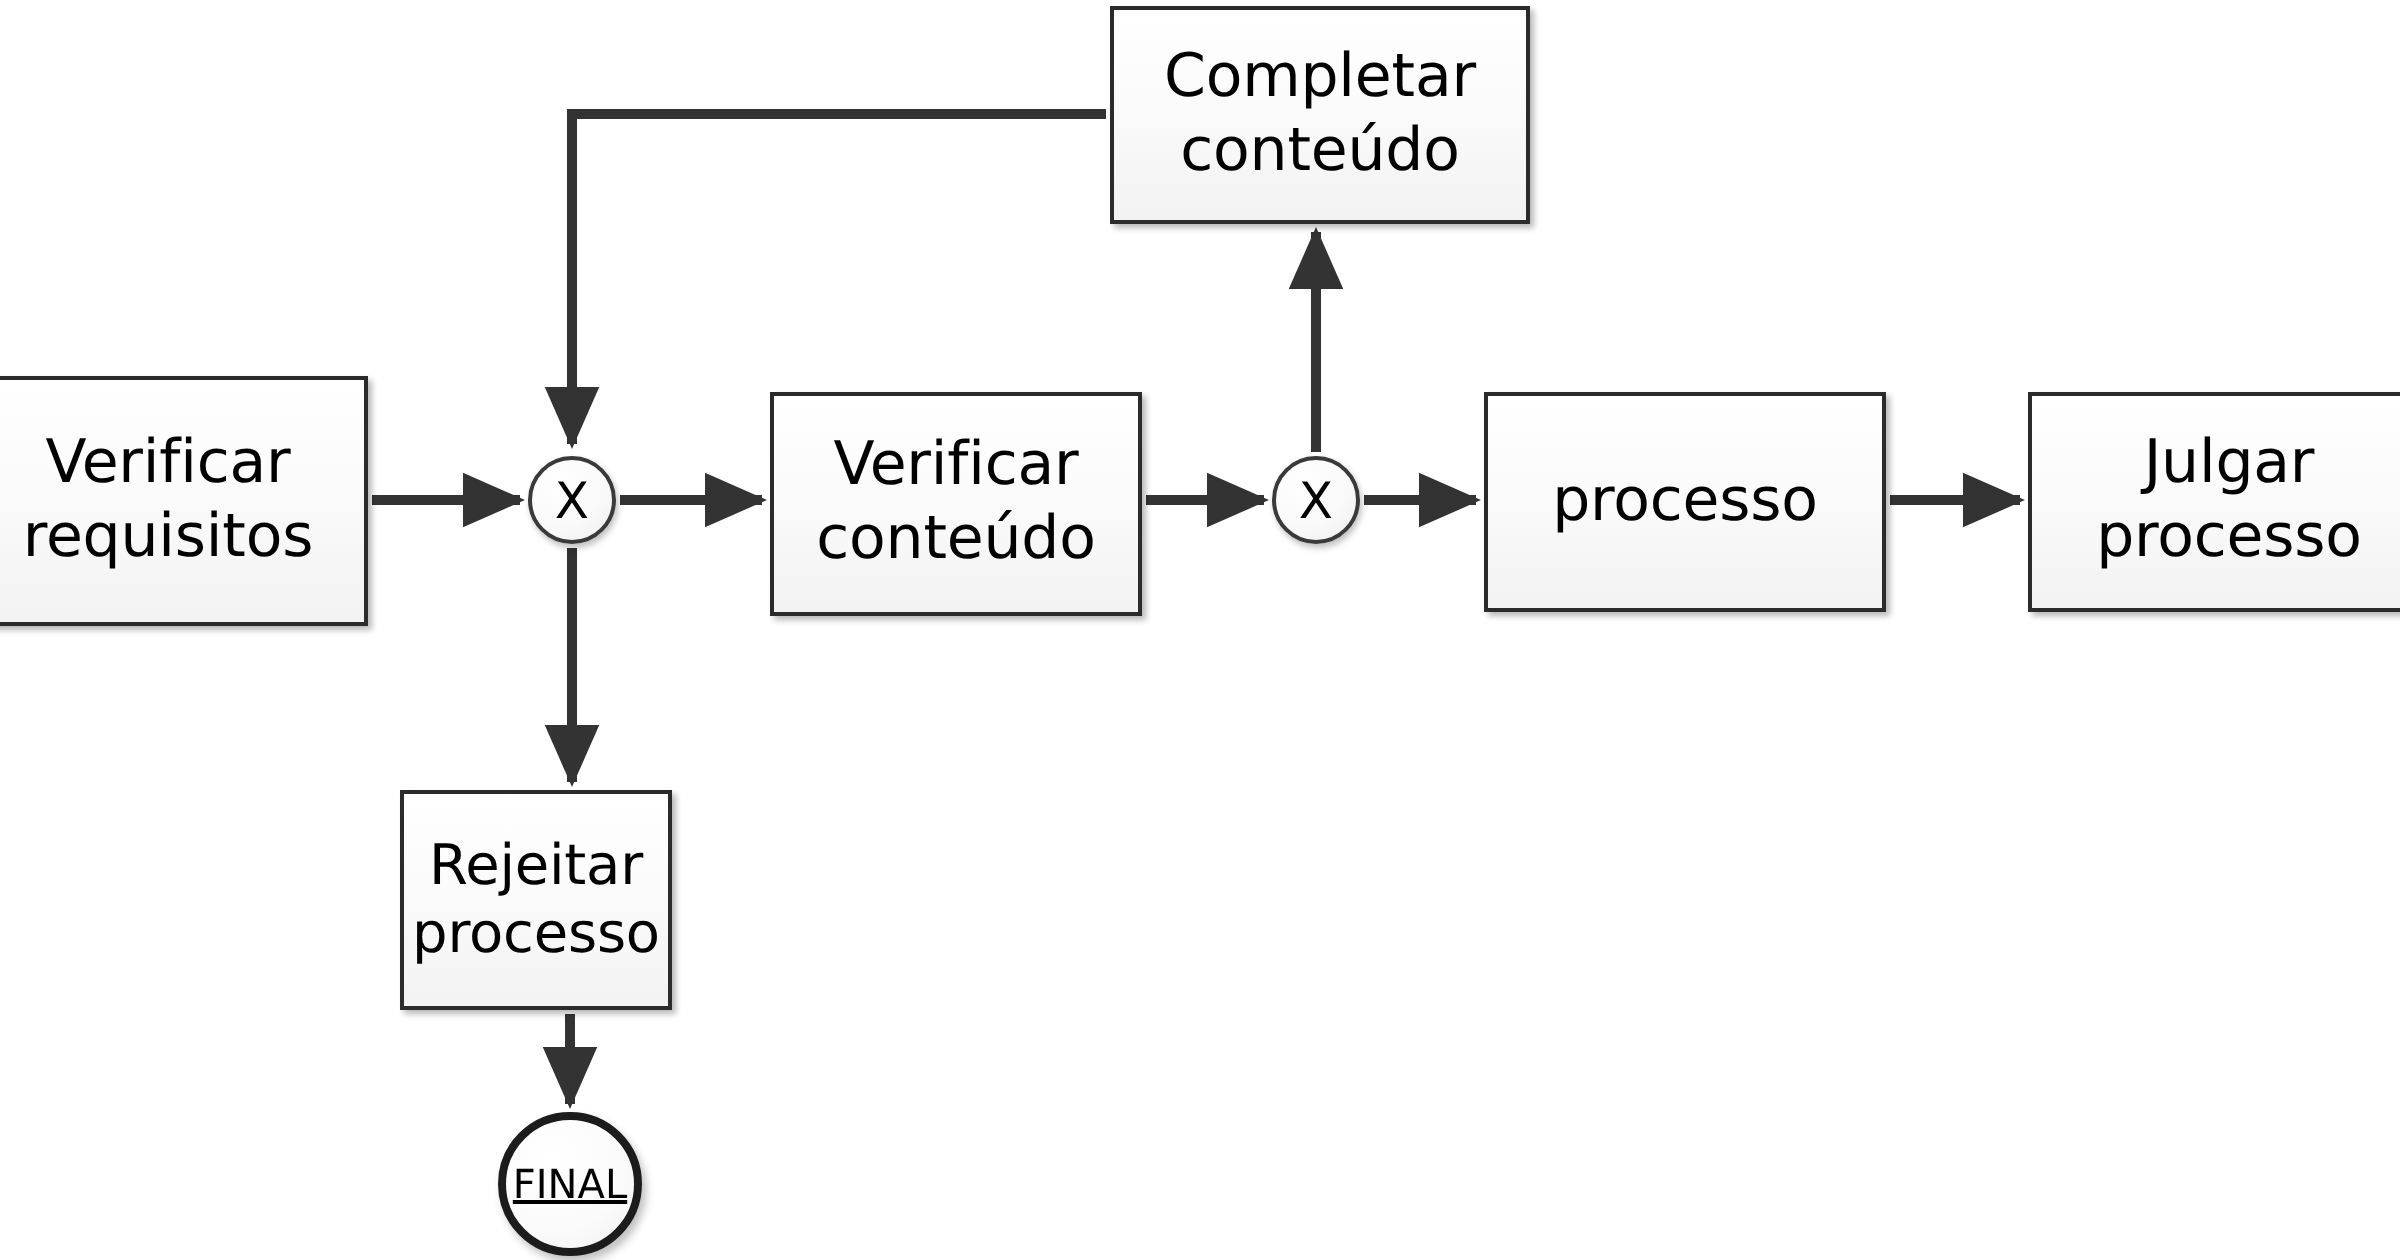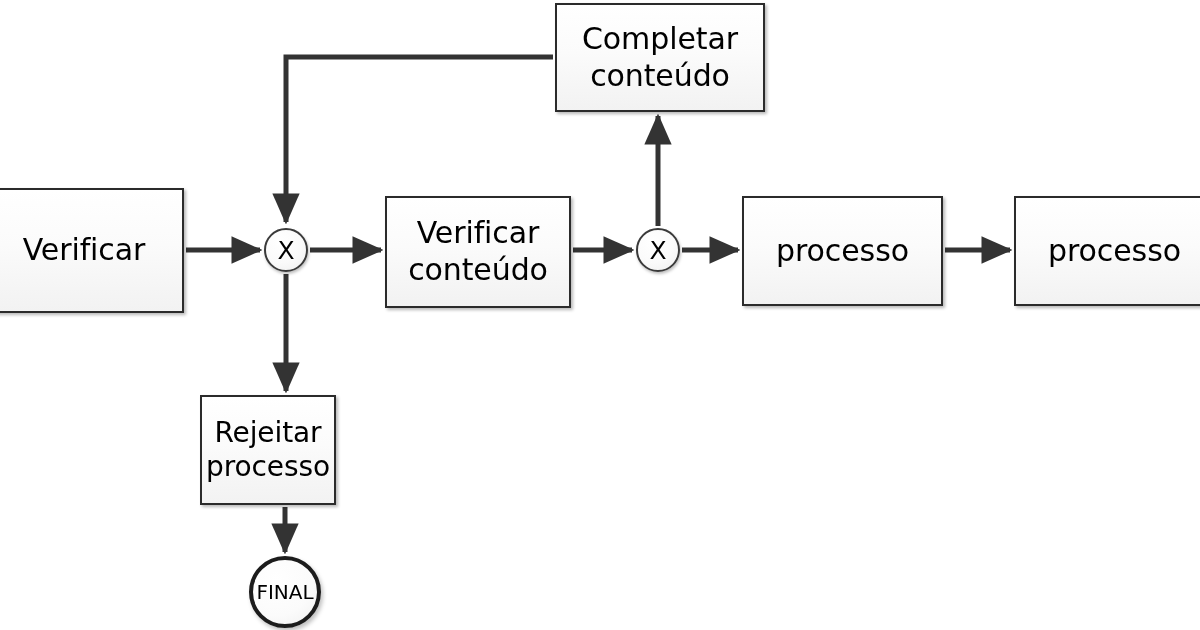--- a/index.html
+++ b/index.html
@@ -122,45 +122,47 @@
     </g>
   </svg>
 
   <div class="task" style="left:555px; top:3px; width:210px; height:109px;">
     <span class="line">Completar</span>
     <span class="line">conteúdo</span>
   </div>
 
   <div class="task" style="left:-16px; top:188px; width:200px; height:125px;">
     <span class="line">Verificar</span>
+    <span class="line">requisitos</span>
   </div>
 
   <div class="gateway" style="left:264px; top:228px;">
     <span>X</span>
   </div>
 
   <div class="task" style="left:385px; top:196px; width:186px; height:112px;">
     <span class="line">Verificar</span>
     <span class="line">conteúdo</span>
   </div>
 
   <div class="gateway" style="left:636px; top:228px;">
     <span>X</span>
   </div>
 
   <div class="task" style="left:742px; top:196px; width:201px; height:110px;">
     <span class="line">processo</span>
   </div>
 
   <div class="task" style="left:1014px; top:196px; width:201px; height:110px;">
+    <span class="line">Julgar</span>
     <span class="line">processo</span>
   </div>
 
   <div class="task" style="left:200px; top:395px; width:136px; height:110px; font-size:28px;">
     <span class="line">Rejeitar</span>
     <span class="line">processo</span>
   </div>
 
-  <div class="end-event" style="left:249px; top:556px;">
+  <div class="end-event" style="left:249px; top:556px;text-decoration:underline;">
     <span>FINAL</span>
   </div>
 
 </div>
 
 </body></html>

